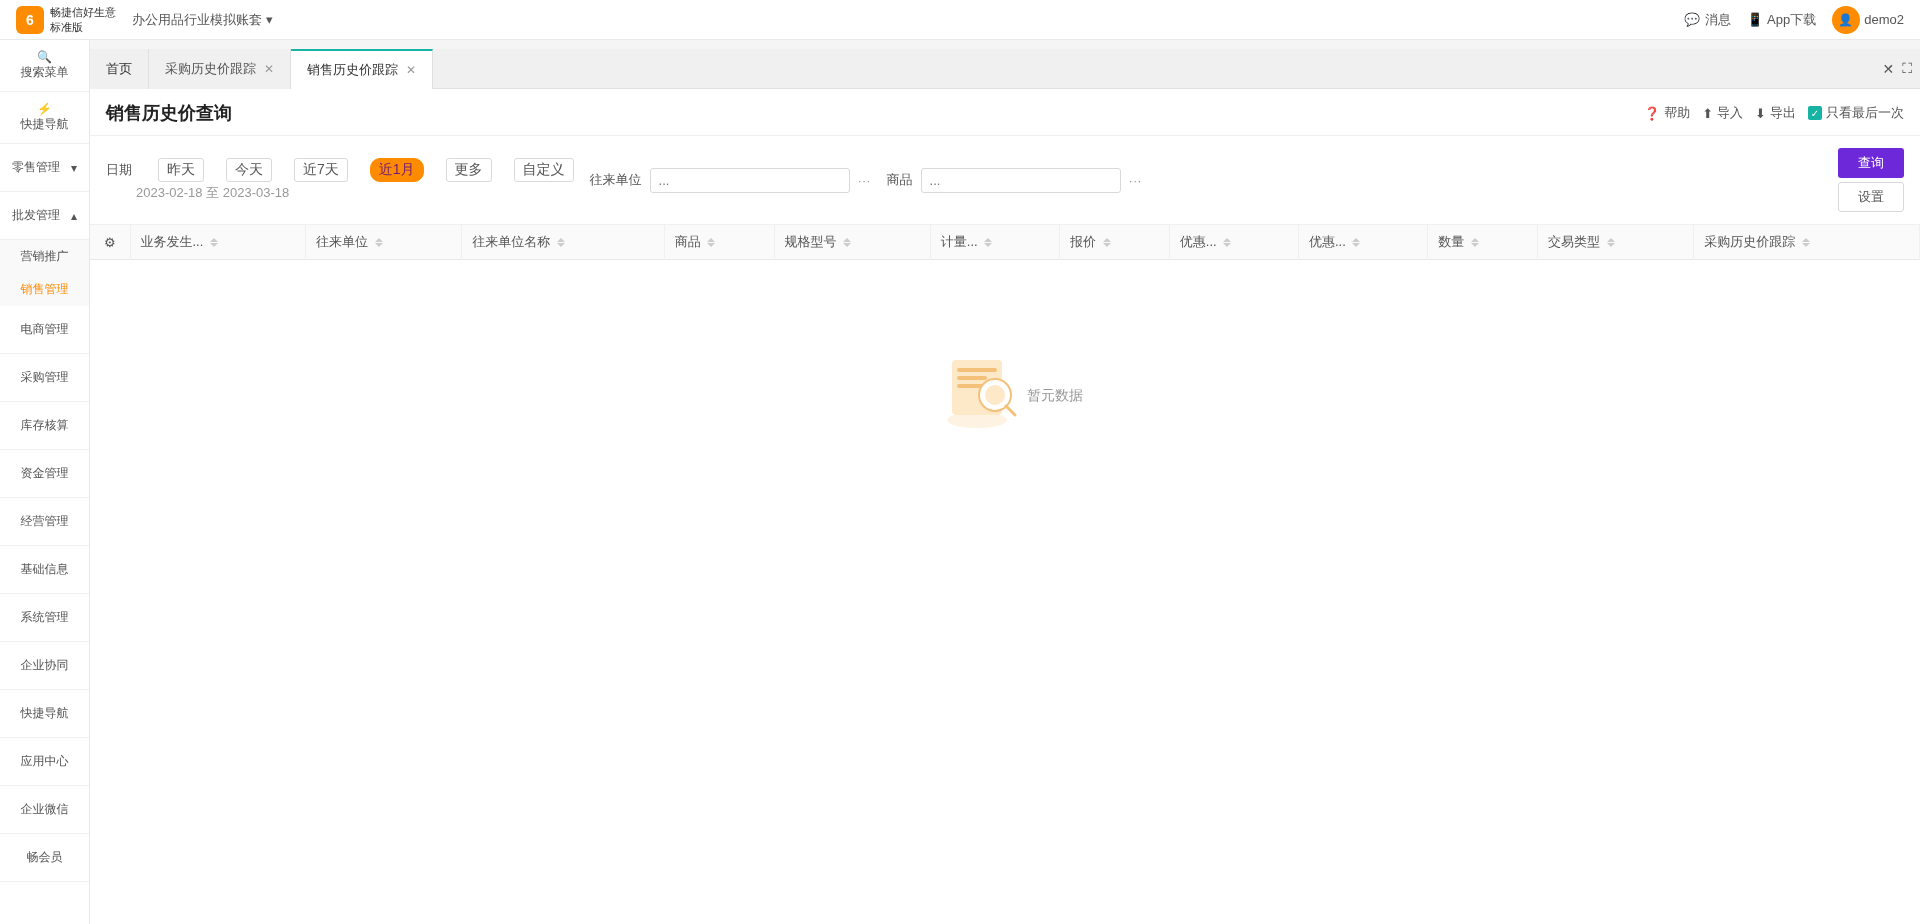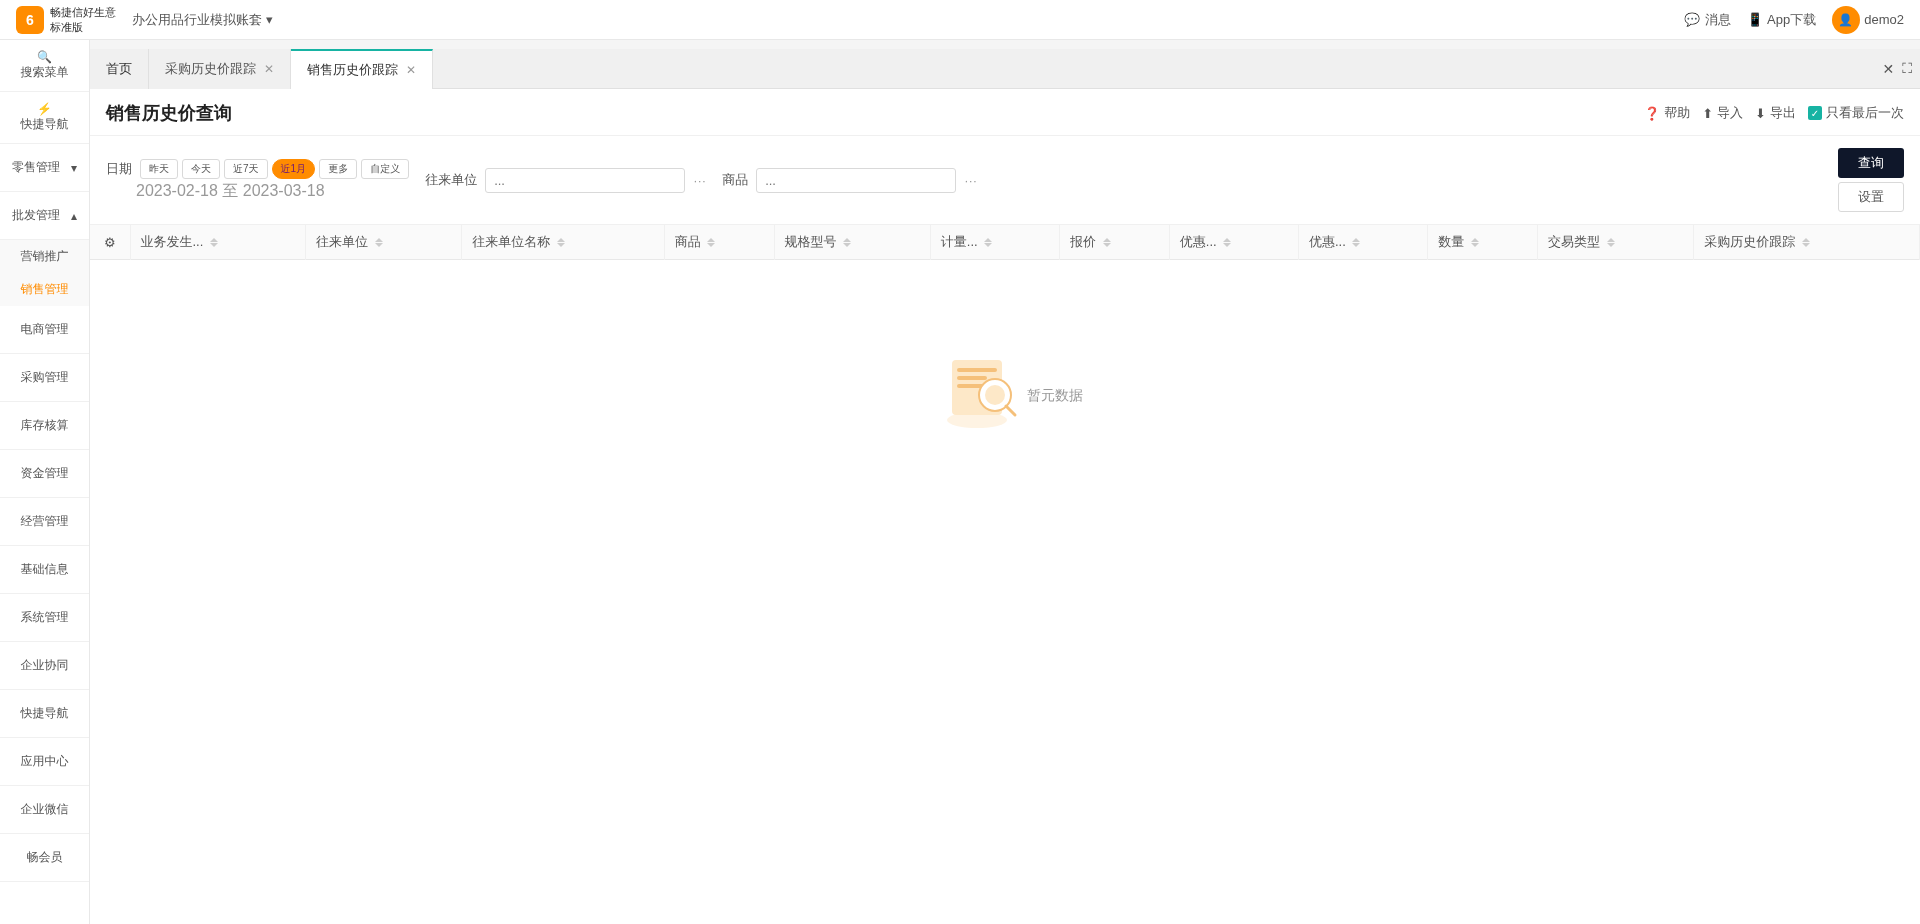--- a/index.html
+++ b/index.html
@@ -258,35 +258,36 @@
       color: #555;
       white-space: nowrap;
     }
     .date-shortcuts {
       display: flex;
       align-items: center;
       gap: 4px;
     }
     .date-btn {
       padding: 2px 8px;
-      font-size: 10px;
+      font-size: 14px;
       border: 1px solid #d9d9d9;
       border-radius: 3px;
       cursor: pointer;
       color: #555;
       background: #fff;
+      margin-left: 18px;
     }
     .date-btn.active {
       background: #ff8c00;
       color: #701a75;
       border-color: #ff8c00;
       border-radius: 10px;
     }
     .date-range {
-      font-size: 16px;
+      font-size: 13px;
       color: #999;
       margin-top: 2px;
     }
     .filter-date-group {
       display: flex;
       flex-direction: column;
     }
     .filter-input-group {
       display: flex;
       align-items: center;
@@ -299,21 +300,21 @@
       font-size: 13px;
       width: 200px;
       outline: none;
     }
     .filter-dots {
       color: #999;
       font-size: 13px;
       cursor: pointer;
     }
     .query-btn {
-      background: #0f172a;
+      background: #6d28d9;
       color: #fff;
       border: none;
       border-radius: 3px;
       padding: 6px 20px;
       font-size: 13px;
       cursor: pointer;
     }
     .settings-btn {
       background: #fff;
       color: #555;

